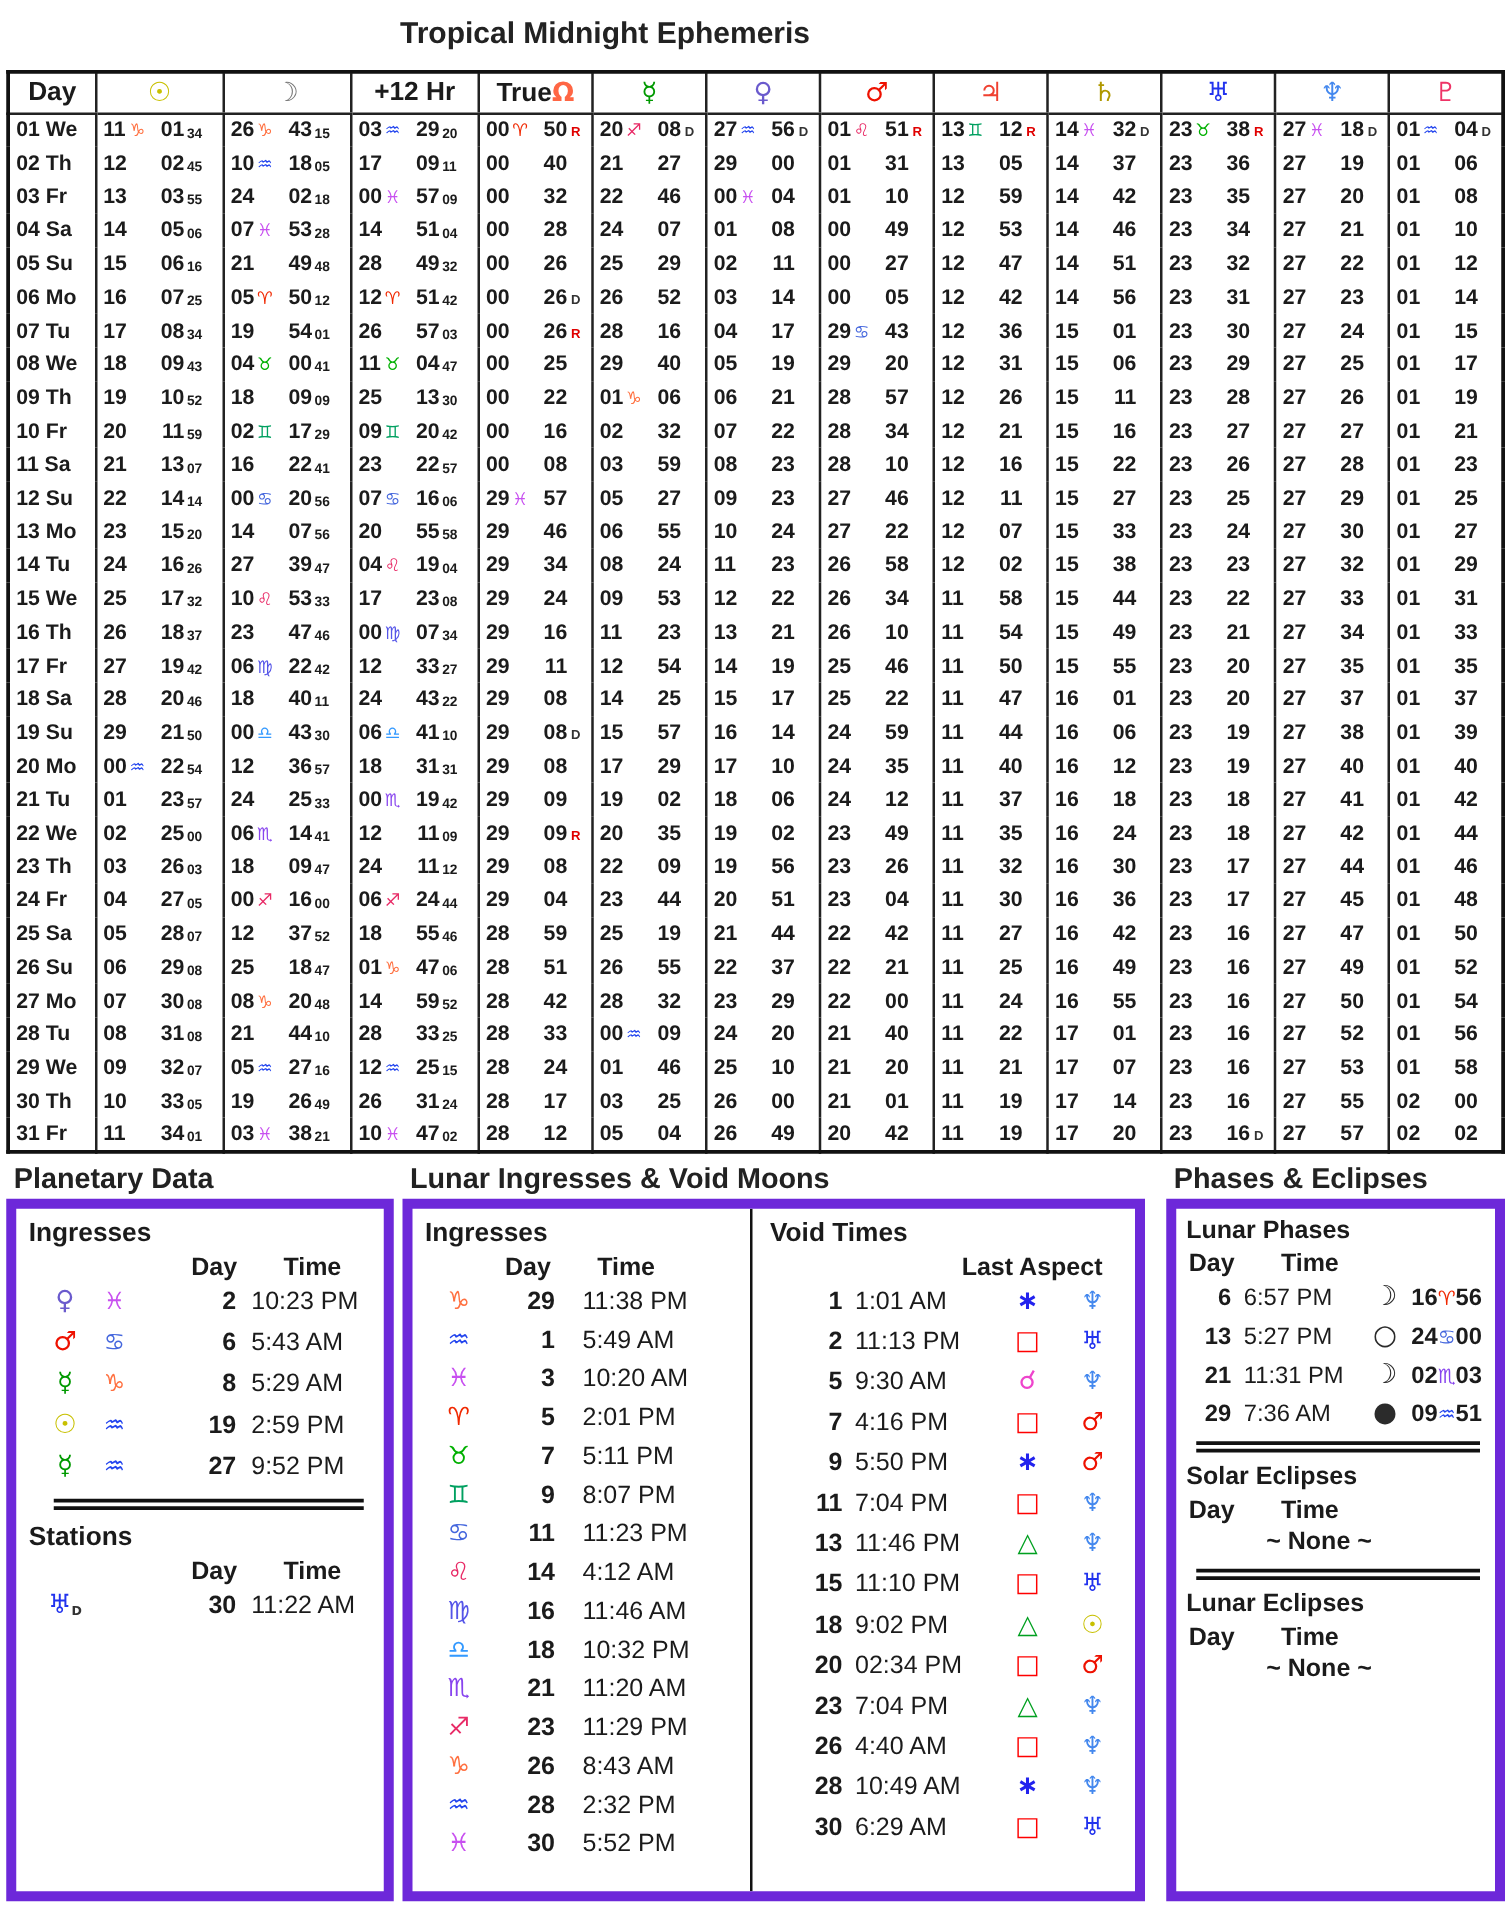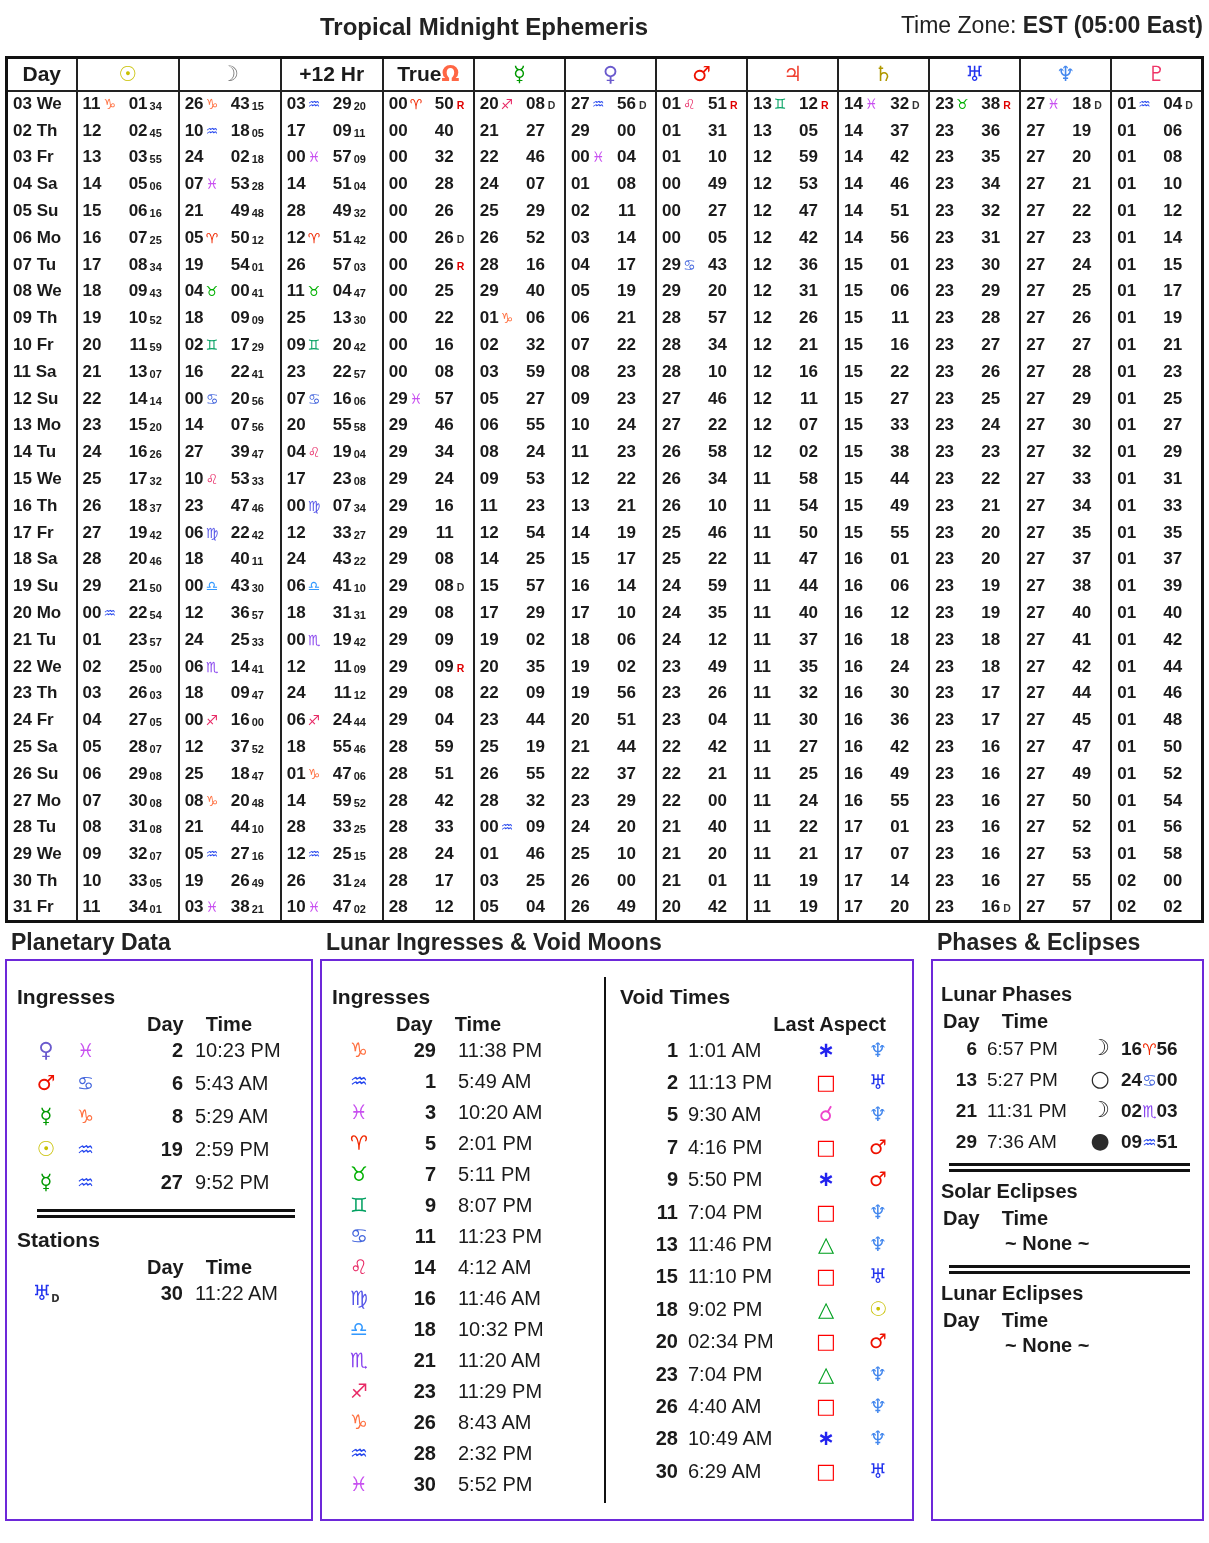--- a/index.html
+++ b/index.html
@@ -27,27 +27,27 @@
   .c-sign { width:19px; font-size:14px; font-weight:bold; }
   .c-min { width:25px; font-size:17px; font-weight:bold; text-align:right; }
   .c-sec { font-size:11px; font-weight:bold; padding-left:2px; position:relative; top:1px; }
   .c-mark { font-size:10.5px; font-weight:bold; padding-left:3px; }
   .mark-r { color:#e00000; }
   .mark-d { color:#333; }
 
   
   .bottom { display:flex; margin:3px 5px 0 5px; align-items:flex-start; }
   .panel-title { font-size:23px; font-weight:bold; color:#222; margin:3px 0 3px 6px; height:27px; }
-  .panel-box { border:2px solid #6d28d9; height:562px; padding:22px 8px; overflow:hidden; }
+  .panel-box { border:8px solid #6d28d9; height:562px; padding:6px 8px; overflow:hidden; }
   .panel-pd { width:310px; }
   .panel-li { width:594px; margin-left:7px; }
   .panel-ph { width:279px; margin-left:17px; }
   .sub-head { font-size:21px; font-weight:bold; margin:2px 0 4px 2px; }
   .dt-head { font-size:20px; font-weight:bold; margin-bottom:2px; }
-  .dt-head .t { margin-left:22px;text-align:center; }
+  .dt-head .t { margin-left:37px;text-align:center; }
   .pd-dt { padding-left:132px; }
   .li-dt { padding-left:66px; }
   .ph-dt { padding-left:2px; }
   .double-rule { border-top:3px solid #111; border-bottom:3px solid #111; height:9px; }
 
   
   .pd-row { display:grid; grid-template-columns:62px 48px 58px 120px; align-items:baseline; height:33px; font-size:20px; }
   .pd-row .p { text-align:center; font-size:21px; font-weight:bold; }
   .pd-row .s { text-align:left; font-size:19px; font-weight:bold; }
   .pd-row .d { text-align:right; font-weight:bold; }
@@ -80,24 +80,20 @@
   .ph-row .pos .glyph { font-size:16px; }
   .ph-rule { margin:4px 4px 8px 8px; }
   .none-line { font-size:20px; font-weight:bold; padding-left:64px; height:29px; }
   .ph-head { font-size:20px; font-weight:bold; height:27px; }
 </style>
 </head>
 <body>
 
 <div class="page-header">
   <div class="page-subtitle">Tropical Midnight Ephemeris</div>
-  <div class="tz">
-    <span>Time Zone:</span>
-    <span class="tz-value">EST  (05:00 East)</span>
-  </div>
 </div>
 
 <table class="eph">
   <colgroup>
     <col style="width:70px">
     <col style="width:102px">
       <col style="width:102px">
       <col style="width:102px">
     <col style="width:91px">
       <col style="width:91px">
@@ -121,21 +117,21 @@
         <th><span class="glyph" style="color: rgb(238, 17, 0);">♂</span></th>
         <th><span class="glyph" style="color: rgb(240, 64, 48);">♃</span></th>
         <th><span class="glyph" style="color: rgb(176, 152, 0);">♄</span></th>
         <th><span class="glyph" style="color: rgb(34, 51, 238);">♅</span></th>
         <th><span class="glyph" style="color: rgb(68, 136, 238);">♆</span></th>
         <th><span class="glyph" style="color: rgb(238, 51, 102);">♇</span></th>
       </tr>
     </thead>
   <tbody>
       <tr>
-        <th class="day-cell">03 We</th>
+        <th class="day-cell">01 We</th>
         <td>
           <div class="cell">
             <span class="c-deg">11</span>
             <span class="c-sign glyph" style="color: rgb(255, 112, 64);">♑</span>
             <span class="c-min">01</span>
             <span class="c-sec">34</span>
           </div>
         </td>
         <td>
           <div class="cell">

